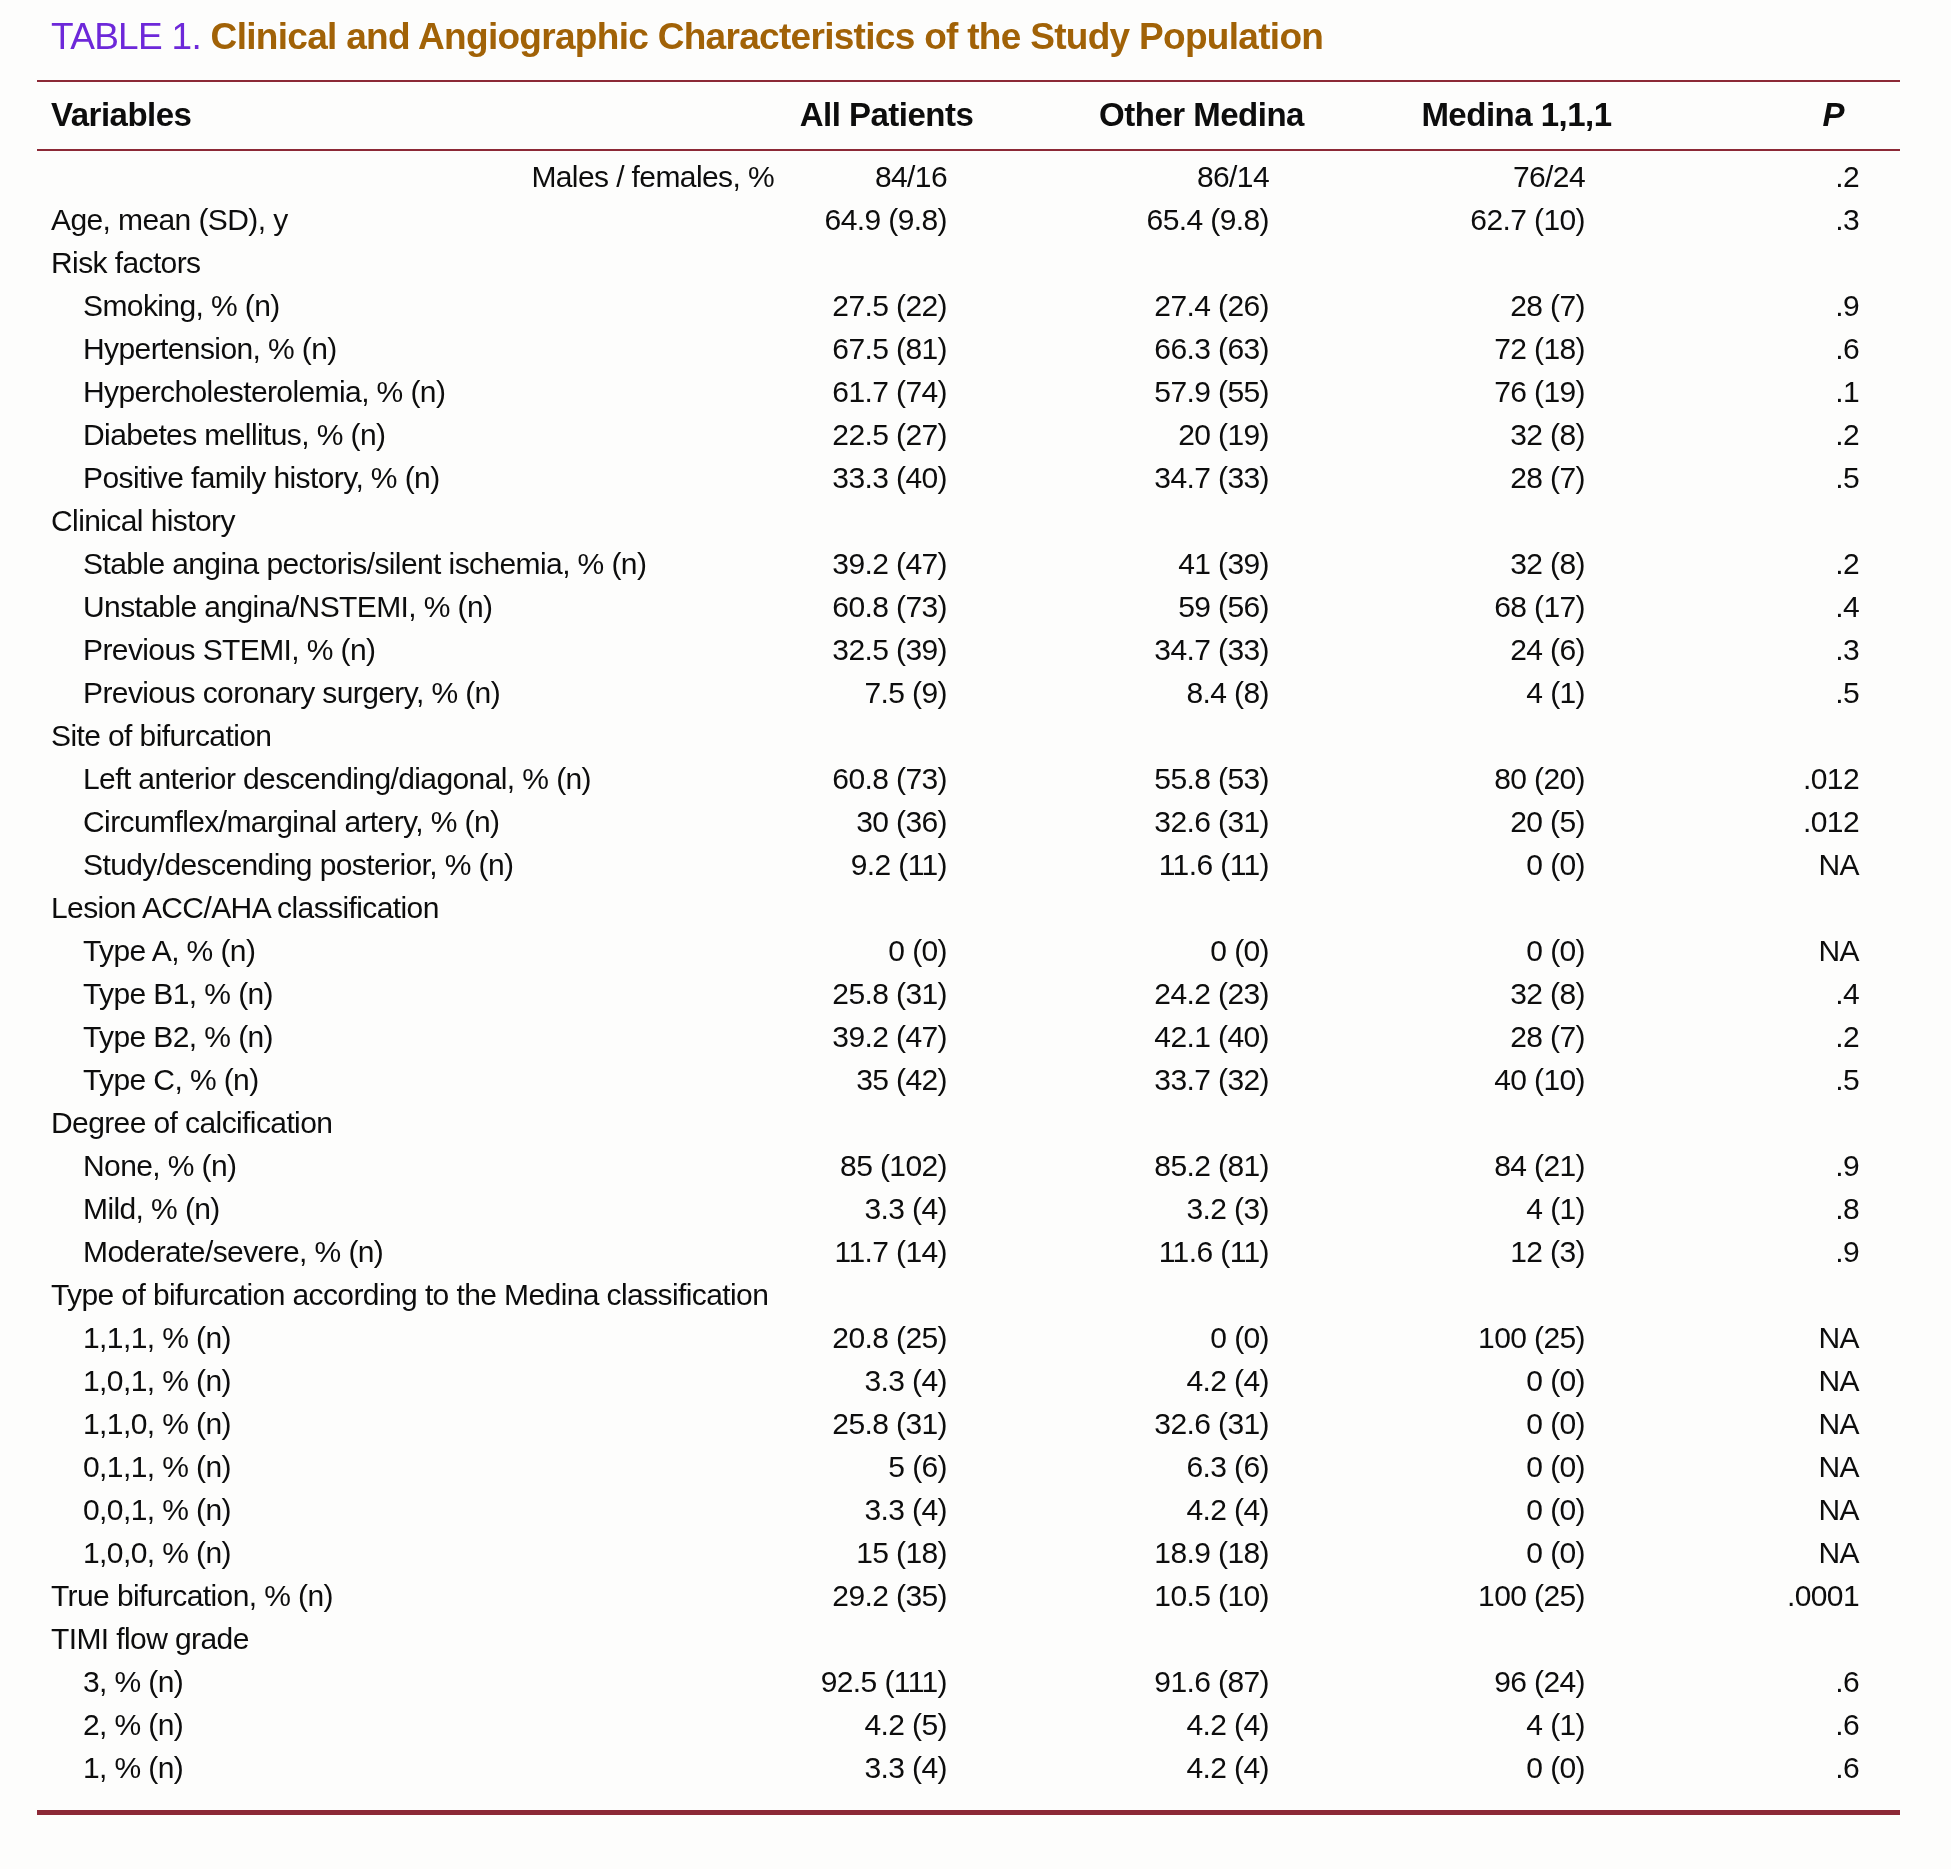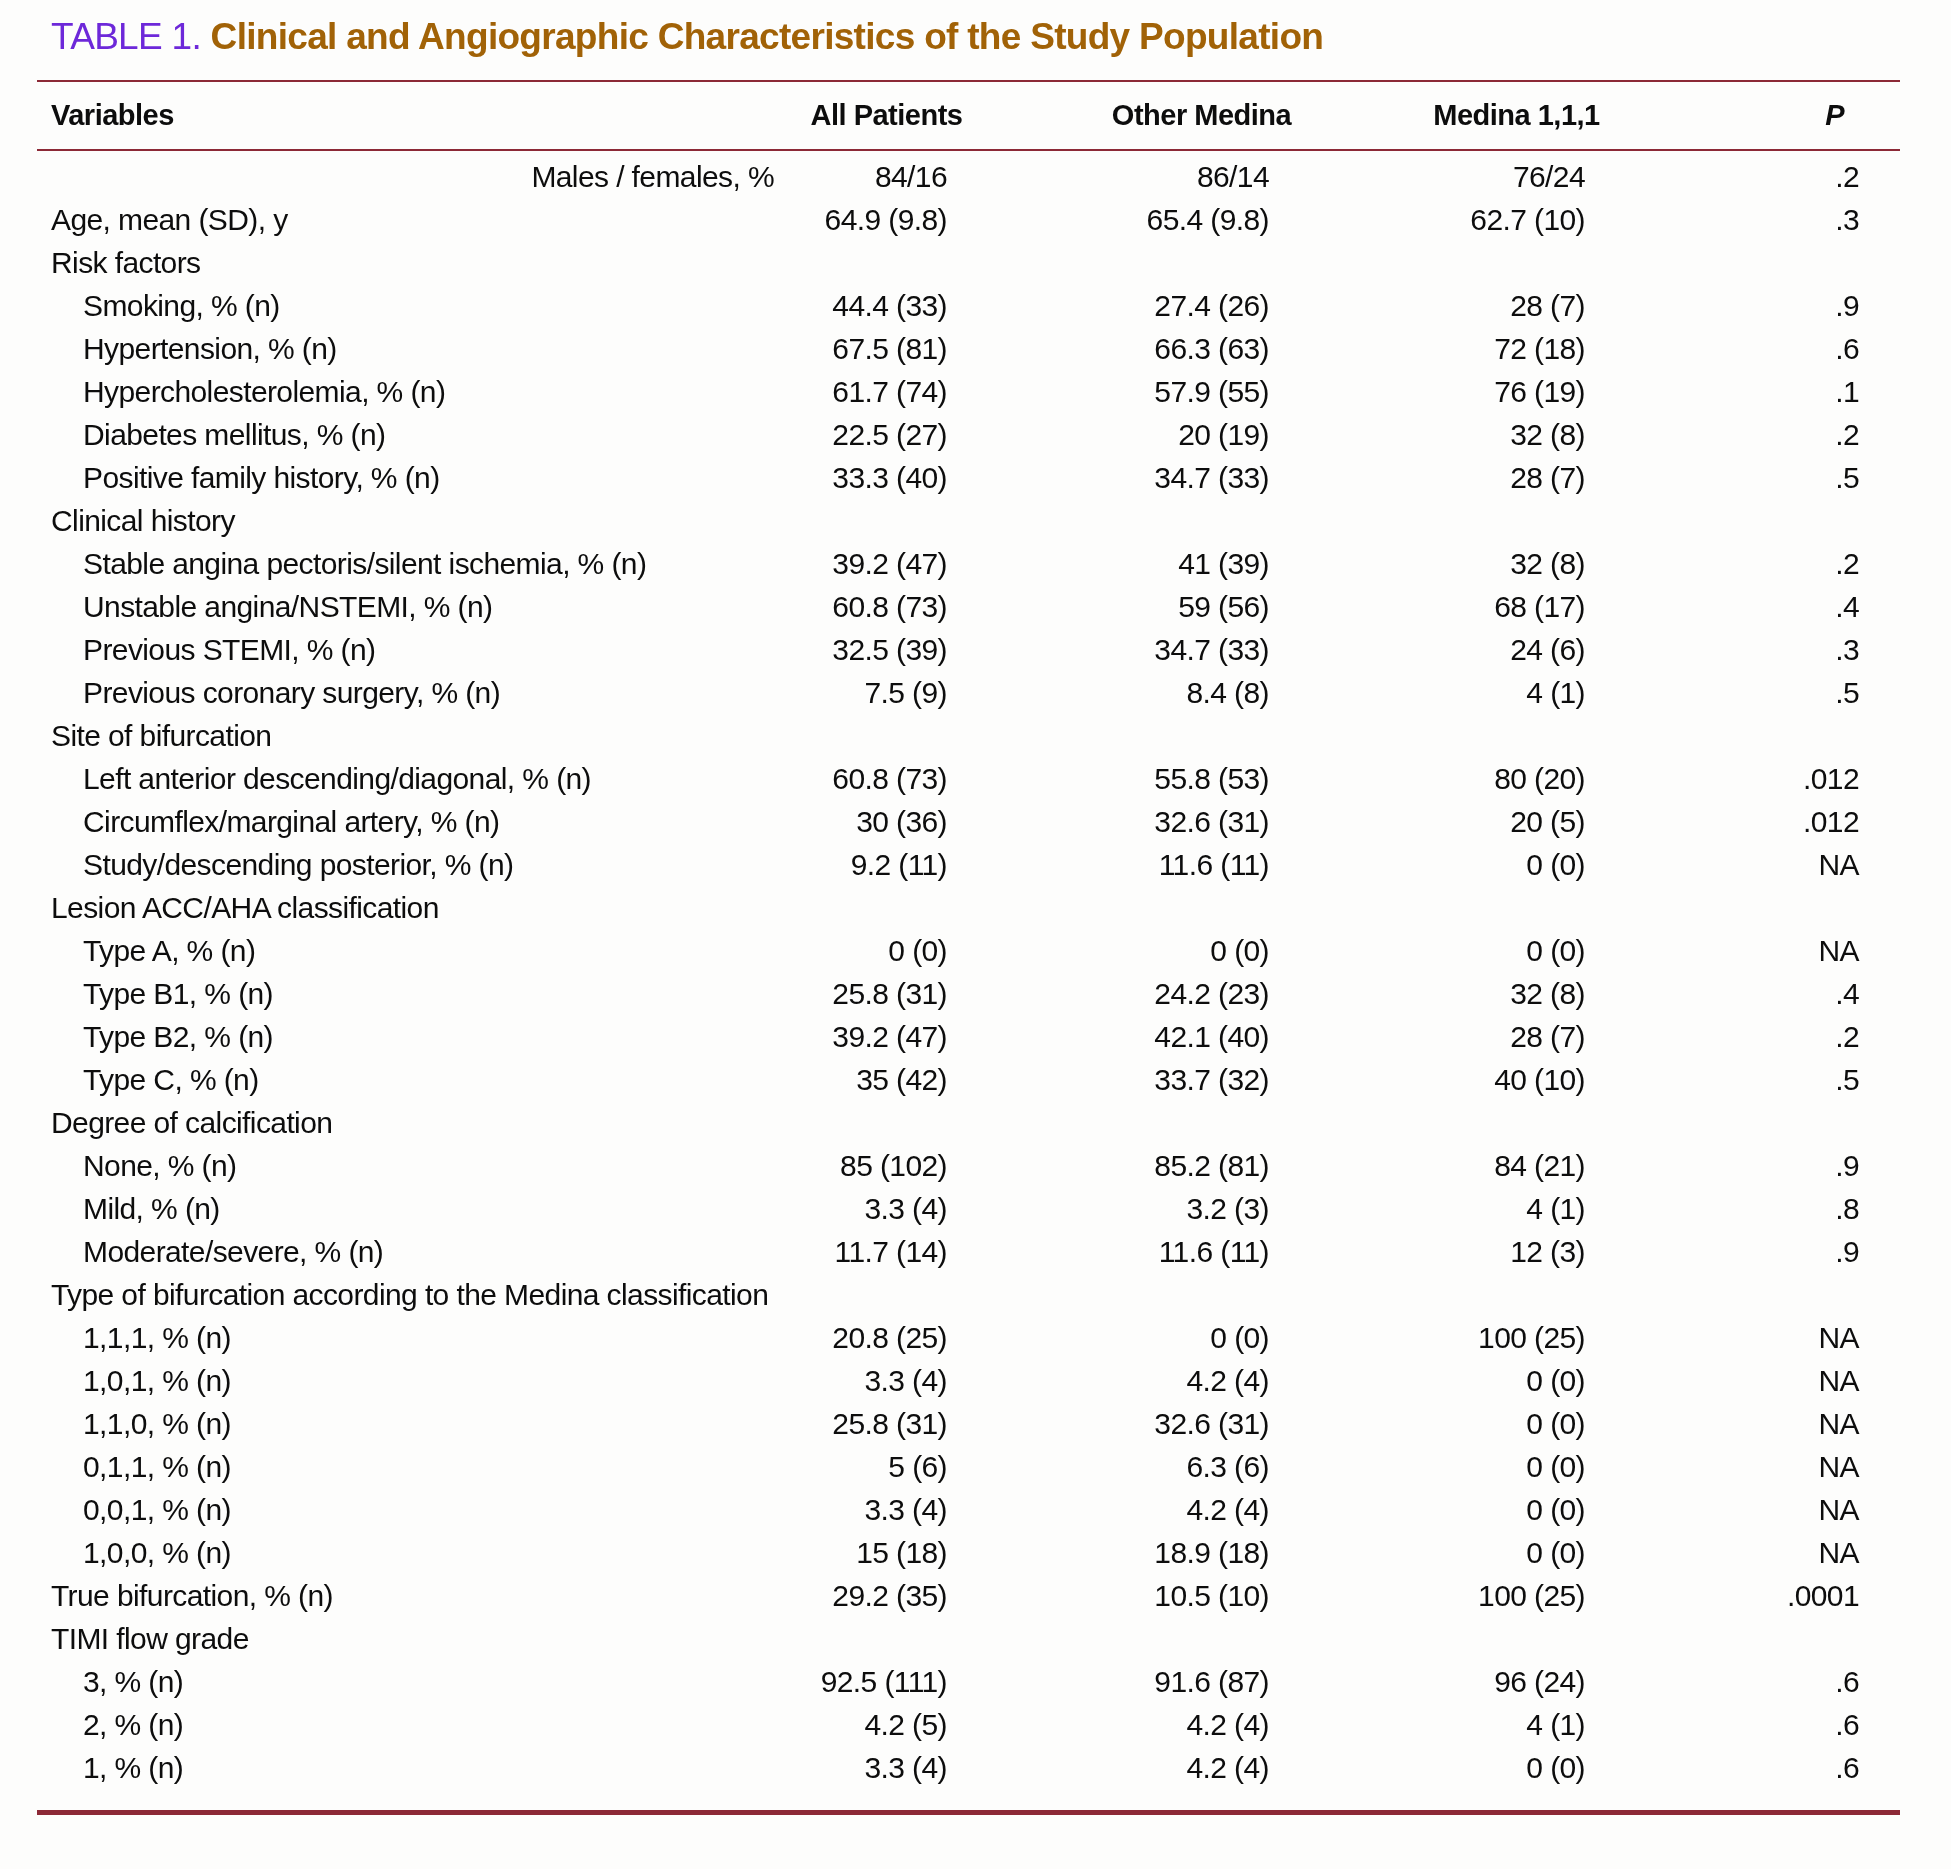--- a/index.html
+++ b/index.html
@@ -31,21 +31,21 @@
     margin-top: 18.6px;
     border-top: 2.8px solid #8c2936;
     border-bottom: 5.6px solid #8c2936;
   }
   col.c-var { width: auto; }
   col.c-all, col.c-other, col.c-medina { width: 315px; }
   col.c-p { width: 180px; }
 
   thead th {
     border-bottom: 2.8px solid #8c2936;
-    font-size: 29px;
+    font-size: 33px;
     font-weight: 700;
     letter-spacing: -0.5px;
     height: 65px;
     vertical-align: middle;
     white-space: nowrap;
   }
   th.h-var { text-align: left; padding-left: 14px; }
   th.h-num { text-align: center; padding-right: 93px; }
   th.h-p   { text-align: right; padding-right: 56px; font-style: italic; }
 
@@ -110,21 +110,21 @@
         </tr>
         <tr>
           <td class="lbl">Risk factors</td>
           <td class="num c1"></td>
           <td class="num c2"></td>
           <td class="num c3"></td>
           <td class="num c4"></td>
         </tr>
         <tr>
           <td class="lbl ind">Smoking, % (n)</td>
-          <td class="num c1">44.4 (33)</td>
+          <td class="num c1">27.5 (22)</td>
           <td class="num c2">27.4 (26)</td>
           <td class="num c3">28 (7)</td>
           <td class="num c4">.9</td>
         </tr>
         <tr>
           <td class="lbl ind">Hypertension, % (n)</td>
           <td class="num c1">67.5 (81)</td>
           <td class="num c2">66.3 (63)</td>
           <td class="num c3">72 (18)</td>
           <td class="num c4">.6</td>

